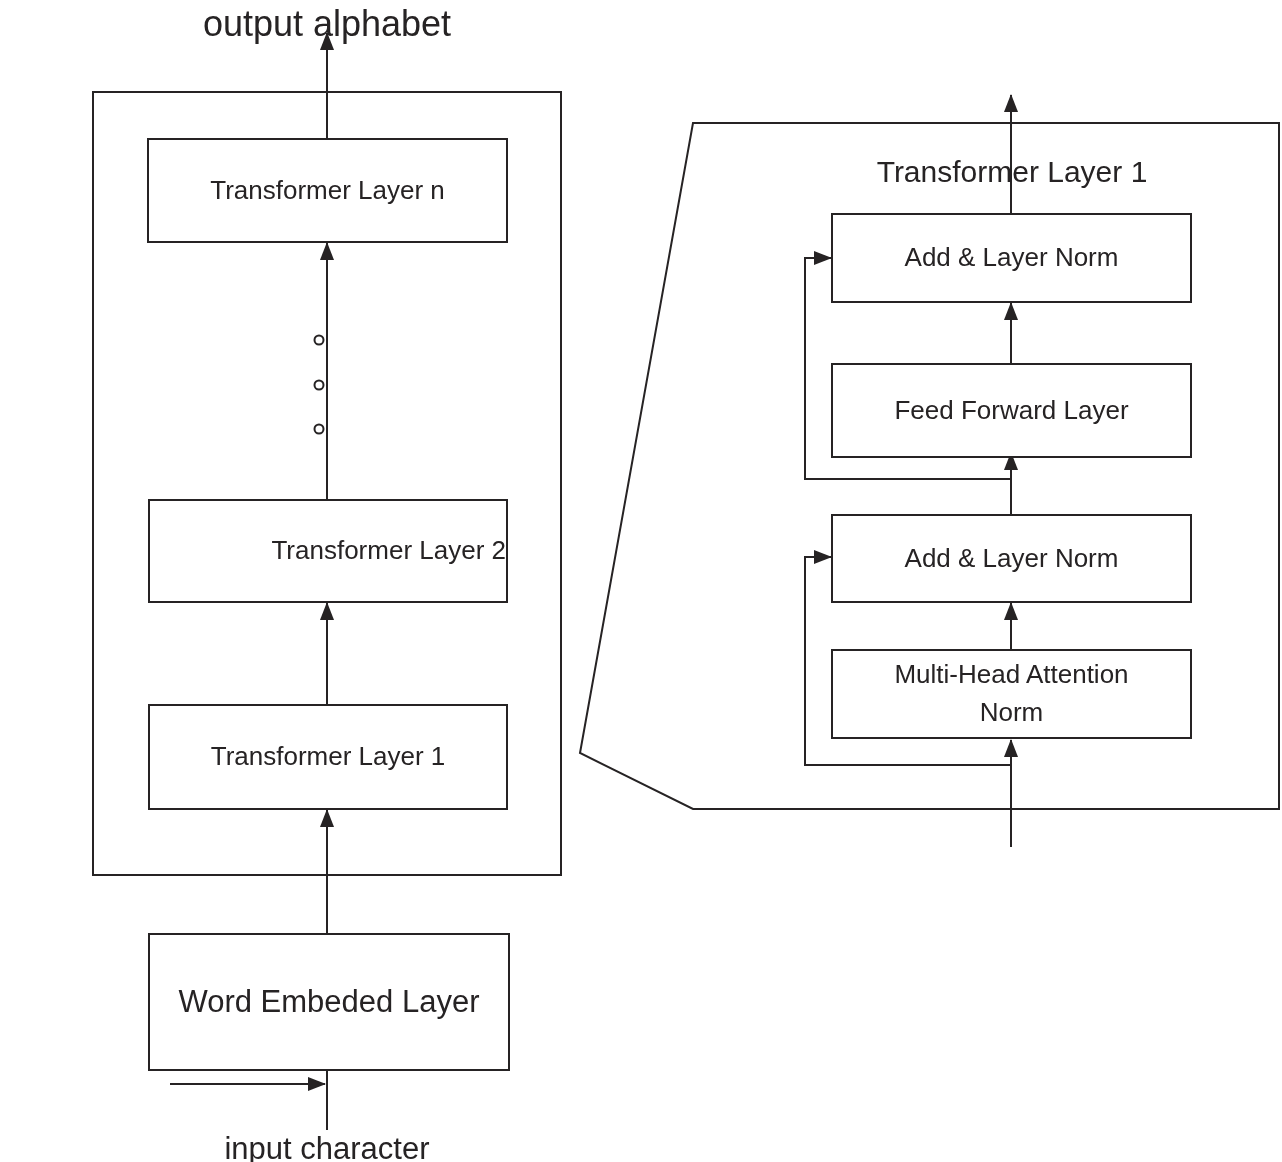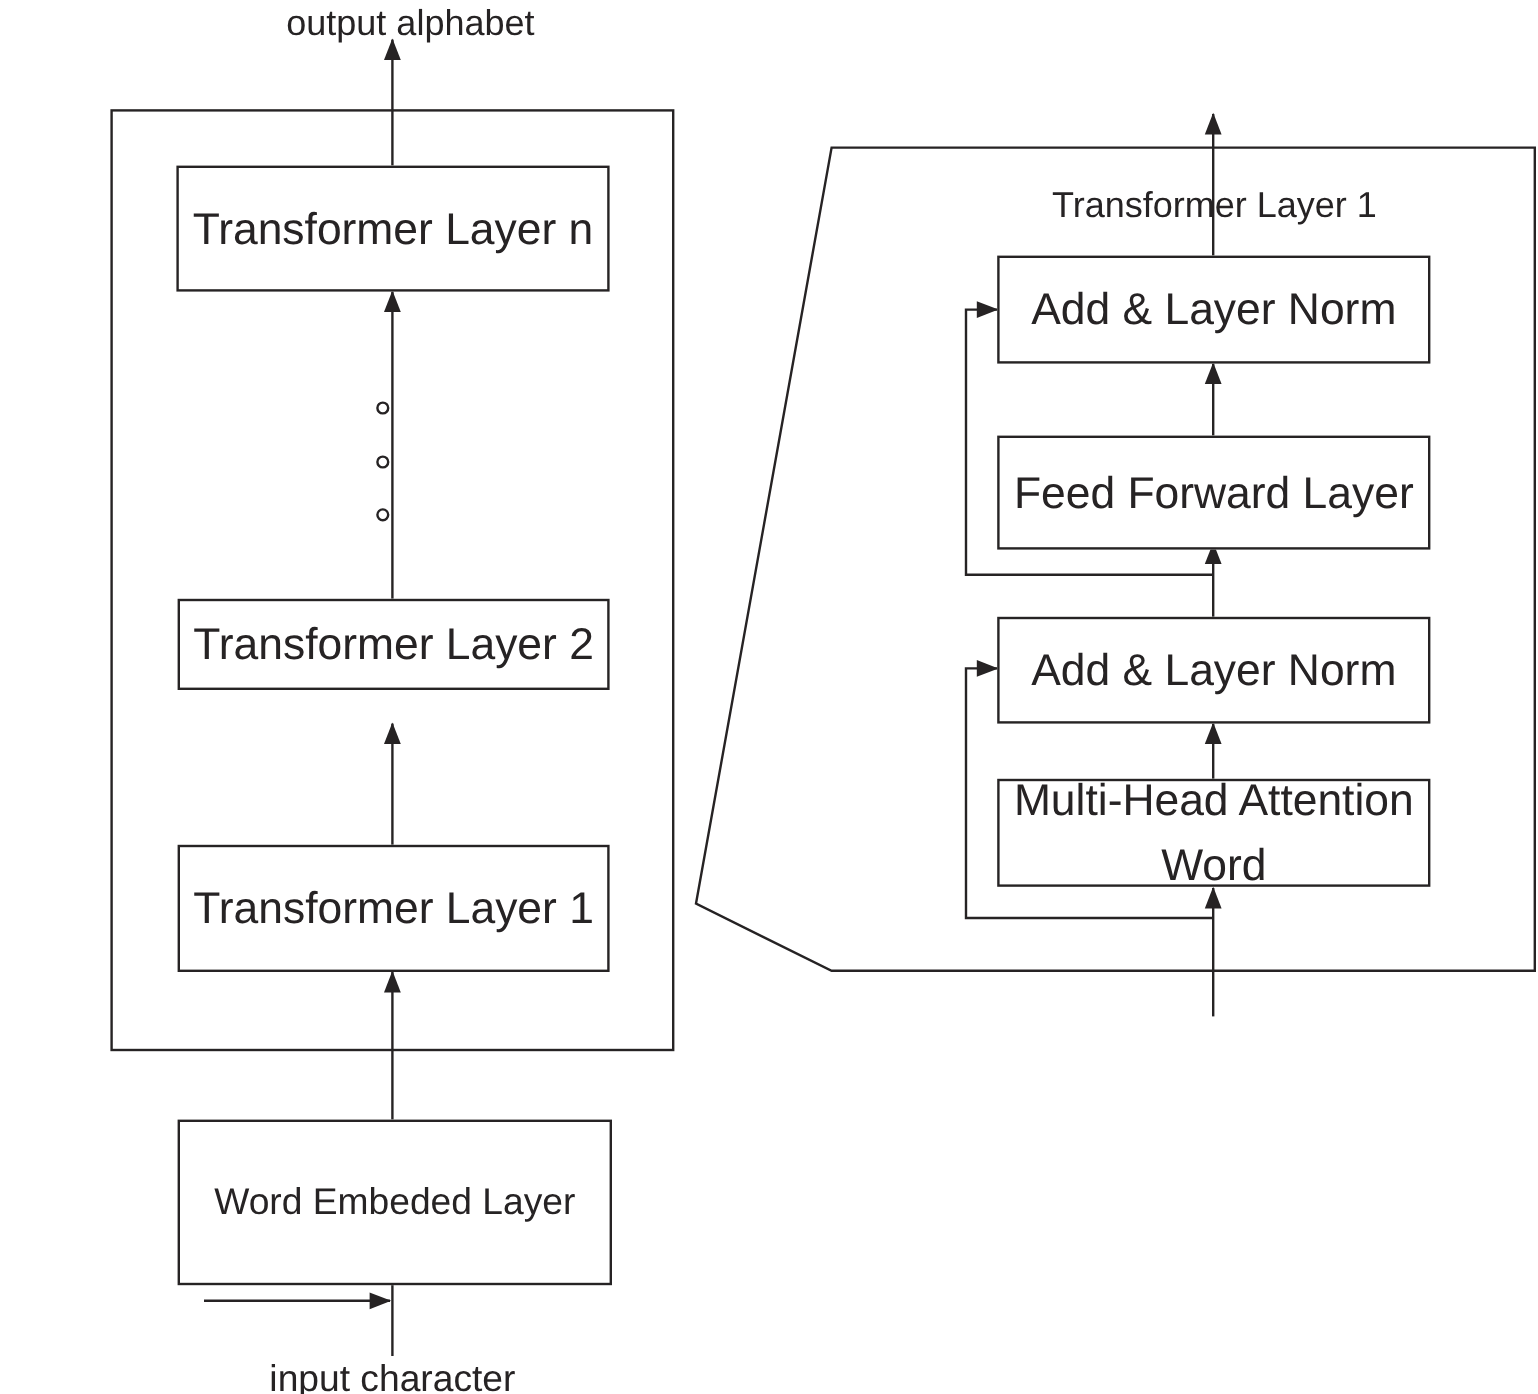--- a/index.html
+++ b/index.html
@@ -33,21 +33,21 @@
     stroke-width: 2;
   }
   .box {
     position: absolute;
     border: 2px solid var(--ink);
     background: var(--bg);
     display: flex;
     align-items: center;
     justify-content: center;
     text-align: center;
-    font-size: 37px;
+    font-size: 26px;
     line-height: 1.45;
   }
   .label {
     position: absolute;
     text-align: center;
     font-size: 30px;
     line-height: 1.35;
   }
   .preline { white-space: pre-line; }
 </style>
@@ -85,21 +85,21 @@
     <path d="M1011,847 V740" marker-end="url(#arrow)"></path>
 
     <path d="M1011,479 H805 V258 H831" marker-end="url(#arrow)"></path>
     <path d="M1011,765 H805 V557 H831" marker-end="url(#arrow)"></path>
   </svg>
 
   <div class="box" style="left:147px; top:138px; width:361px; height:105px;">
     <span>Transformer Layer n</span>
   </div>
 
-  <div class="box" style="left:148px; top:499px; width:360px; height:76px;">
+  <div class="box" style="left:148px; top:499px; width:360px; height:104px;justify-content:flex-end;">
     <span>Transformer Layer 2</span>
   </div>
 
   <div class="box" style="left:148px; top:704px; width:360px; height:106px;">
     <span>Transformer Layer 1</span>
   </div>
 
   <div class="box" style="left:148px; top:933px; width:362px; height:138px; font-size:31px;">
     <span>Word Embeded Layer</span>
   </div>
@@ -111,23 +111,23 @@
   <div class="box" style="left:831px; top:363px; width:361px; height:95px;">
     <span>Feed Forward Layer</span>
   </div>
 
   <div class="box" style="left:831px; top:514px; width:361px; height:89px;">
     <span>Add &amp; Layer Norm</span>
   </div>
 
   <div class="box" style="left:831px; top:649px; width:361px; height:90px;">
     <span class="preline">Multi-Head Attention
-Word</span>
+Norm</span>
   </div>
 
-  <div class="label" style="left:192px; top:0px; width:300px; font-size:30px;">output alphabet</div>
+  <div class="label" style="left:177px; top:0px; width:300px; font-size:36px;">output alphabet</div>
 
   <div class="label" style="left:862px; top:152px; width:300px;">Transformer Layer 1</div>
 
 
   <div class="label" style="left:177px; top:1128px; width:300px; font-size:31px;">input character</div>
 
 </div>
 
 </body></html>

